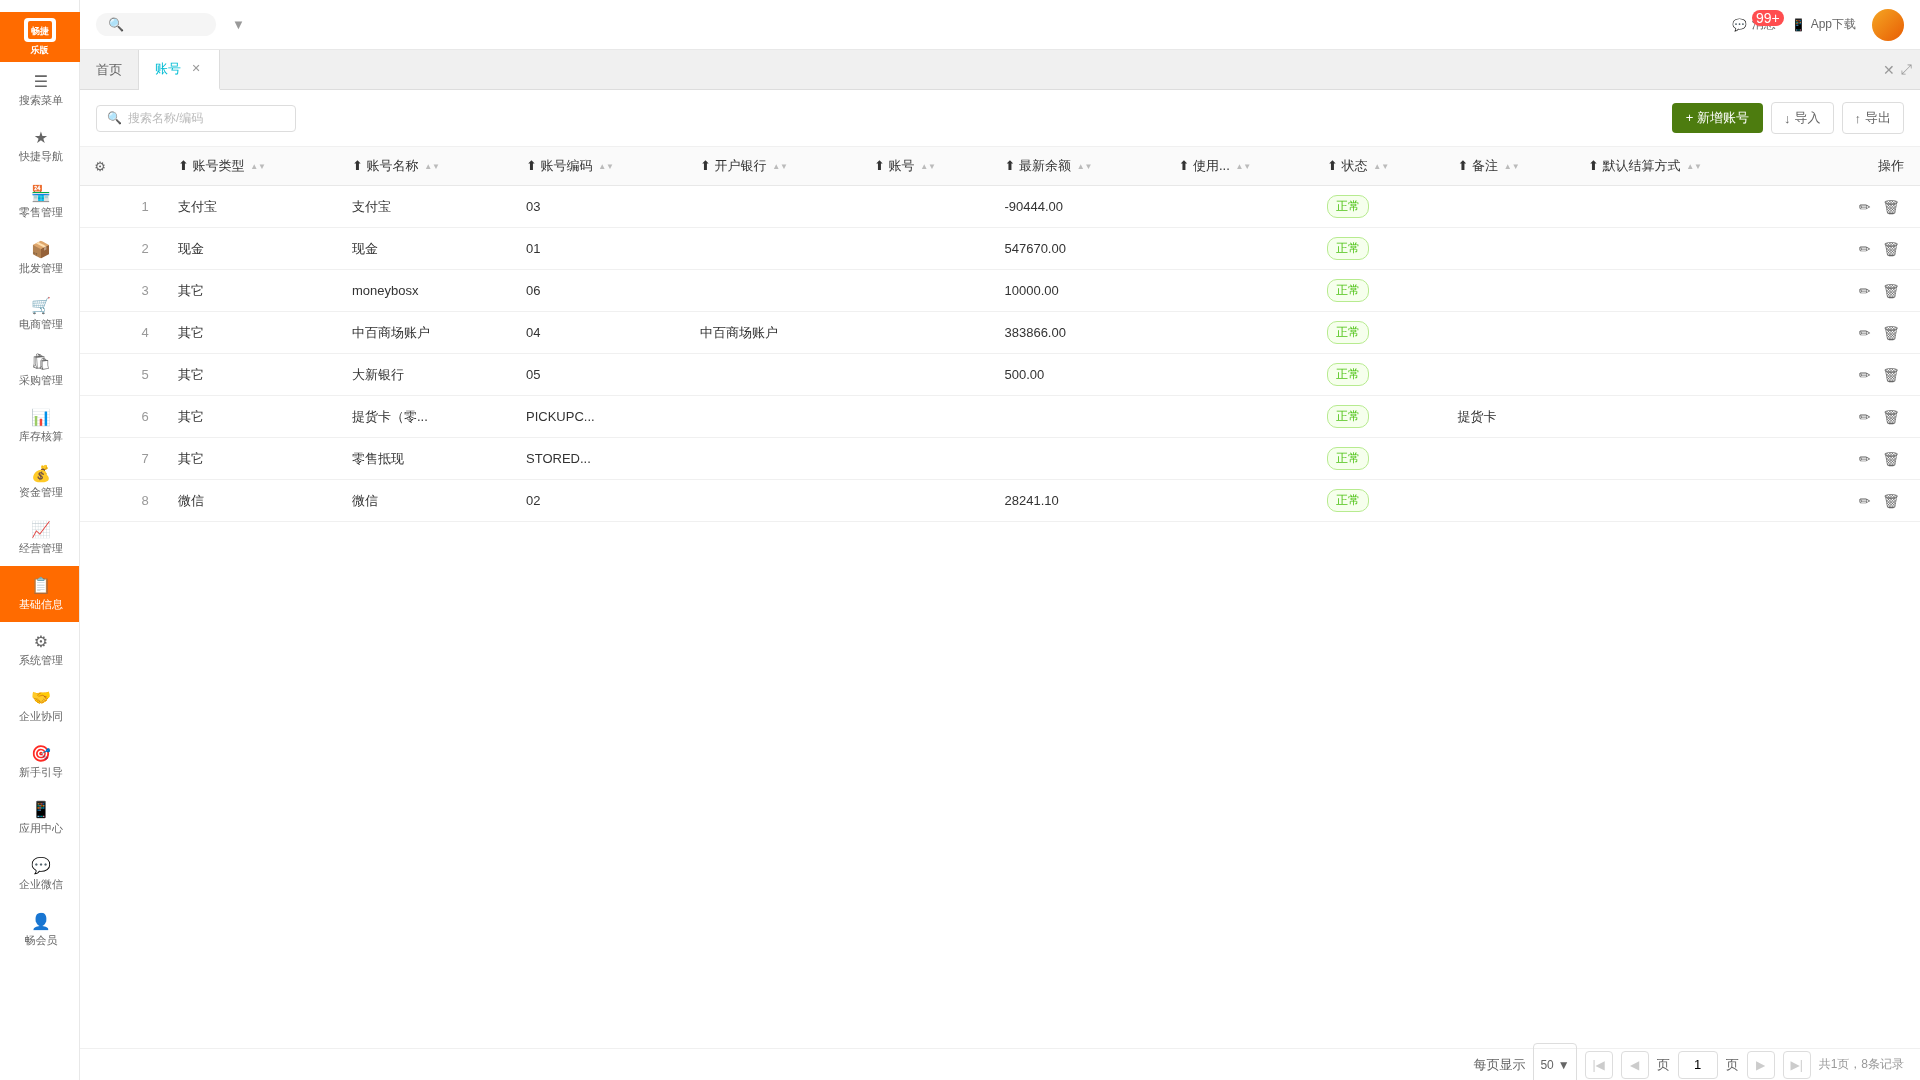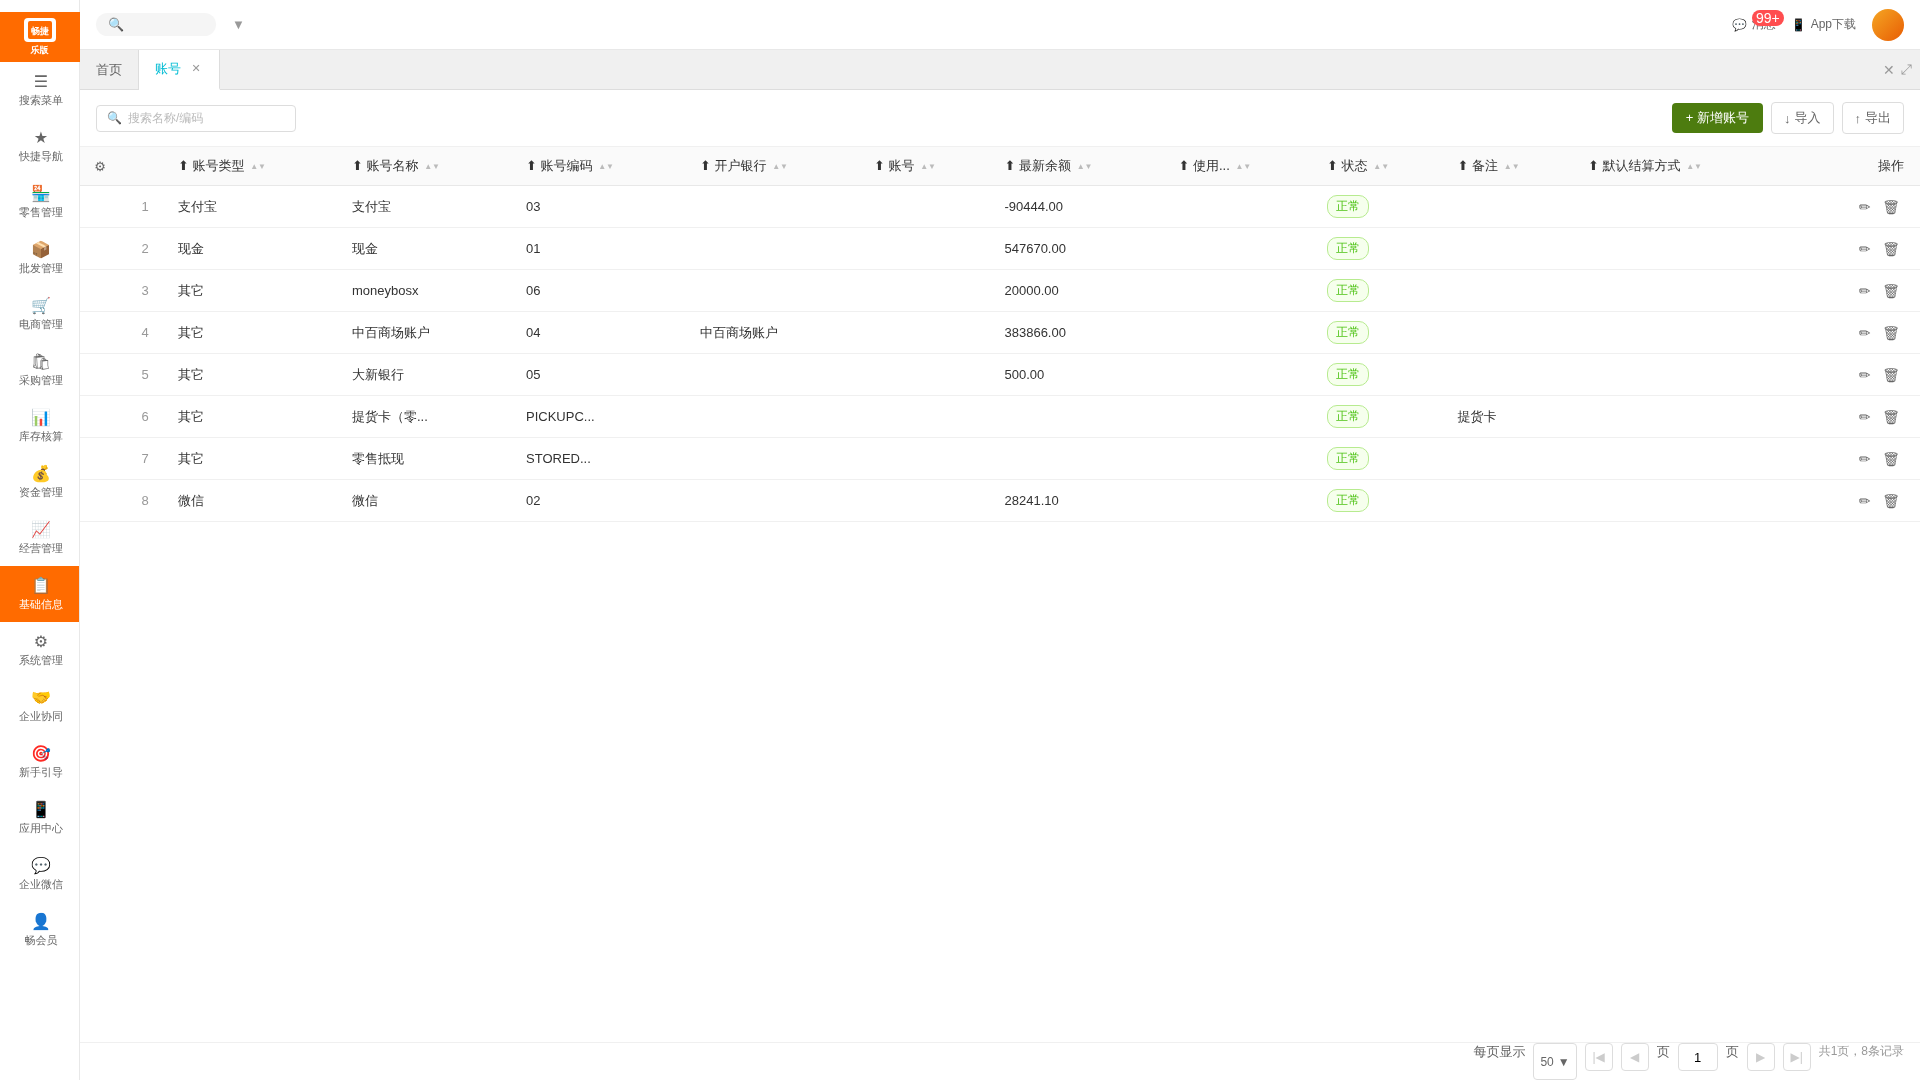--- a/index.html
+++ b/index.html
@@ -293,22 +293,23 @@
       background: none;
       border: none;
       cursor: pointer;
       color: #666;
       padding: 2px 4px;
       font-size: 14px;
     }
 
     
     .pagination {
-      height: 38px;
-      display: flex;
+      height: 32px;
+      display: flex;
+      align-items: center;
       justify-content: flex-end;
       padding: 0 16px;
       gap: 8px;
       border-top: 1px solid #f0f0f0;
       color: #666;
       font-size: 13px;
       flex-shrink: 0;
     }
     .pagination-info { color: #999; font-size: 12px; }
     .page-size-select {
@@ -592,21 +593,21 @@
     </td>
   </tr>
             <tr>
     <td class="col-gear"></td>
     <td class="col-index">3</td>
     <td>其它</td>
     <td>moneybosx</td>
     <td>06</td>
     <td></td>
     <td></td>
-    <td>20000.00</td>
+    <td>10000.00</td>
     <td></td>
     <td><span class="status-badge">正常</span></td>
     <td></td>
     <td></td>
     <td class="col-ops">
       <button class="action-btn" title="编辑">✏</button>
       <button class="action-btn" title="删除">🗑</button>
     </td>
   </tr>
             <tr>

